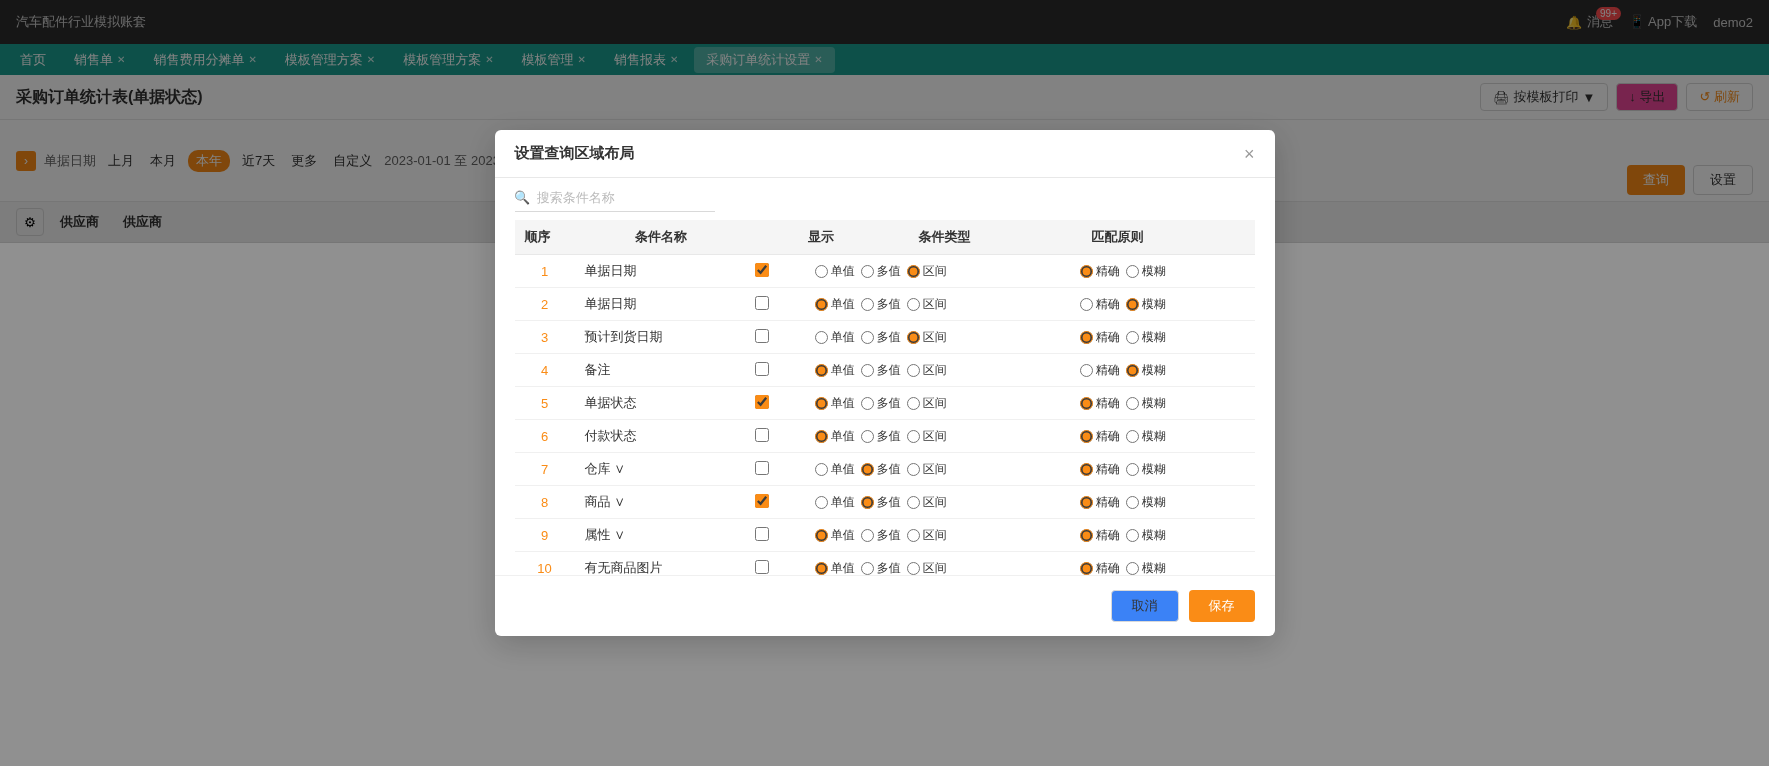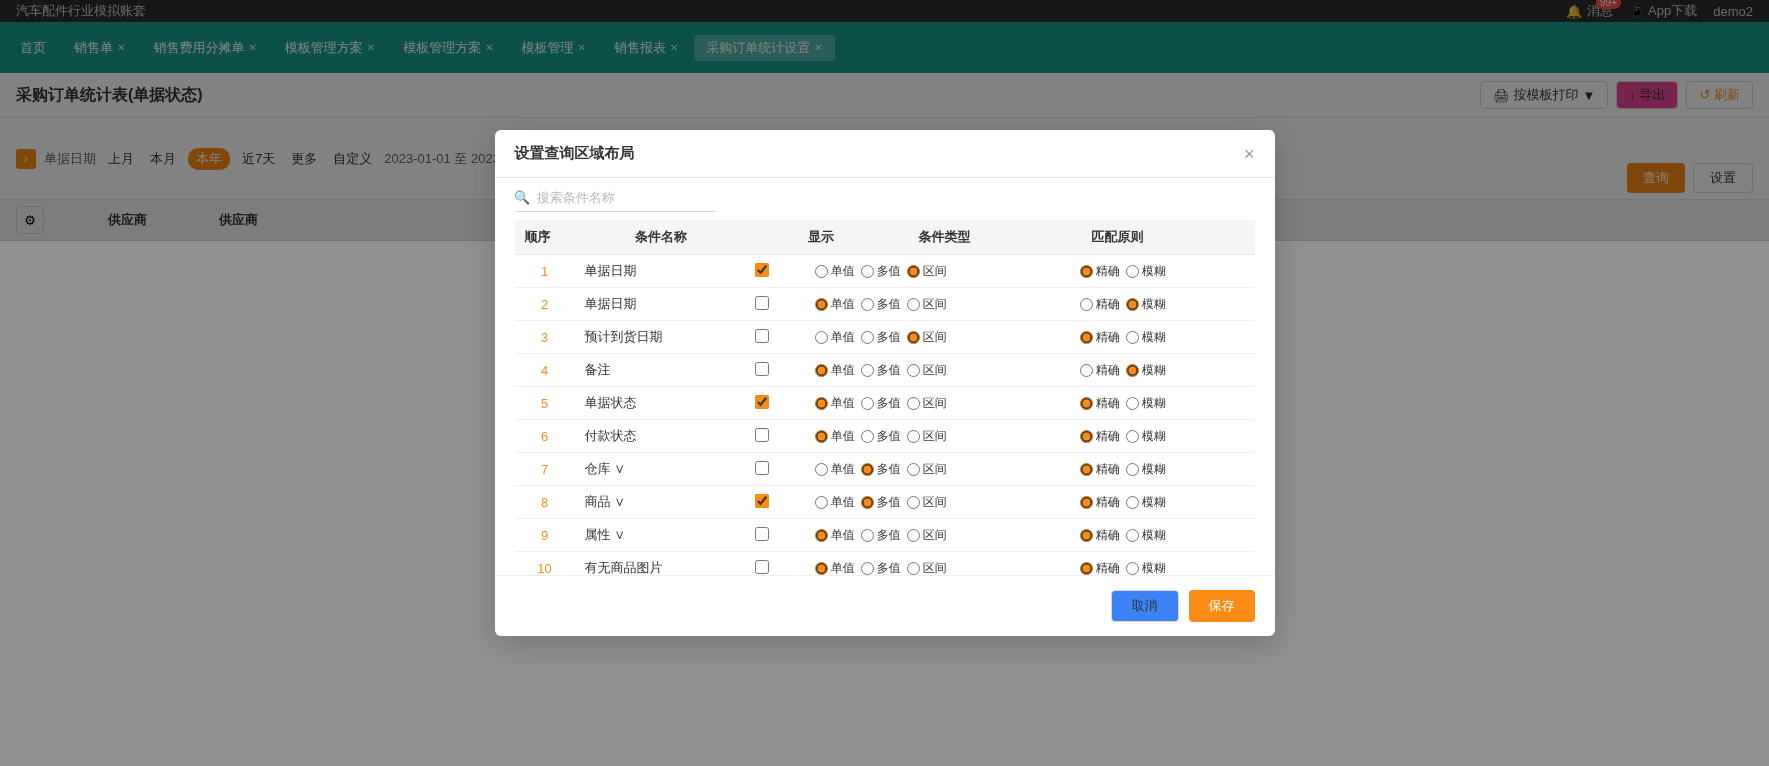--- a/index.html
+++ b/index.html
@@ -1,21 +1,21 @@
 <!DOCTYPE html>
 <html><head>
   <meta charset="utf-8">
   <style>
     * { box-sizing: border-box; margin: 0; padding: 0; }
     body { font-family: 'Microsoft YaHei', Arial, sans-serif; font-size: 13px; background: #f0f0f0; }
 
     
     .topbar {
       background: #2d2d2d;
-      height: 22px;
+      height: 44px;
       display: flex;
       align-items: center;
       justify-content: space-between;
       padding: 0 16px;
       color: #ccc;
     }
     .topbar-left { font-size: 13px; }
     .topbar-right { display: flex; align-items: center; gap: 16px; font-size: 13px; }
     .topbar-right .notif { display: flex; align-items: center; gap: 4px; position: relative; }
     .badge {
@@ -25,21 +25,21 @@
       border-radius: 8px;
       padding: 1px 4px;
       position: absolute;
       top: -6px;
       right: -8px;
     }
 
     
     .navbar {
       background: #1a9e8f;
-      height: 51px;
+      height: 31px;
       display: flex;
       align-items: center;
       padding: 0 8px;
       gap: 4px;
     }
     .nav-item {
       color: white;
       padding: 4px 12px;
       border-radius: 4px;
       cursor: pointer;
@@ -165,21 +165,21 @@
       background: none;
       border: 1px solid #d9d9d9;
       width: 28px;
       height: 28px;
       border-radius: 4px;
       cursor: pointer;
       display: flex;
       align-items: center;
       justify-content: center;
     }
-    .col-header { font-weight: bold; color: #333; padding: 0 8px; margin-left: 48px; }
+    .col-header { font-weight: bold; color: #333; padding: 0 8px; }
 
     
     .overlay {
       position: fixed;
       top: 0; left: 0; right: 0; bottom: 0;
       background: rgba(0,0,0,0.4);
       z-index: 100;
       display: flex;
       align-items: center;
       justify-content: center;

